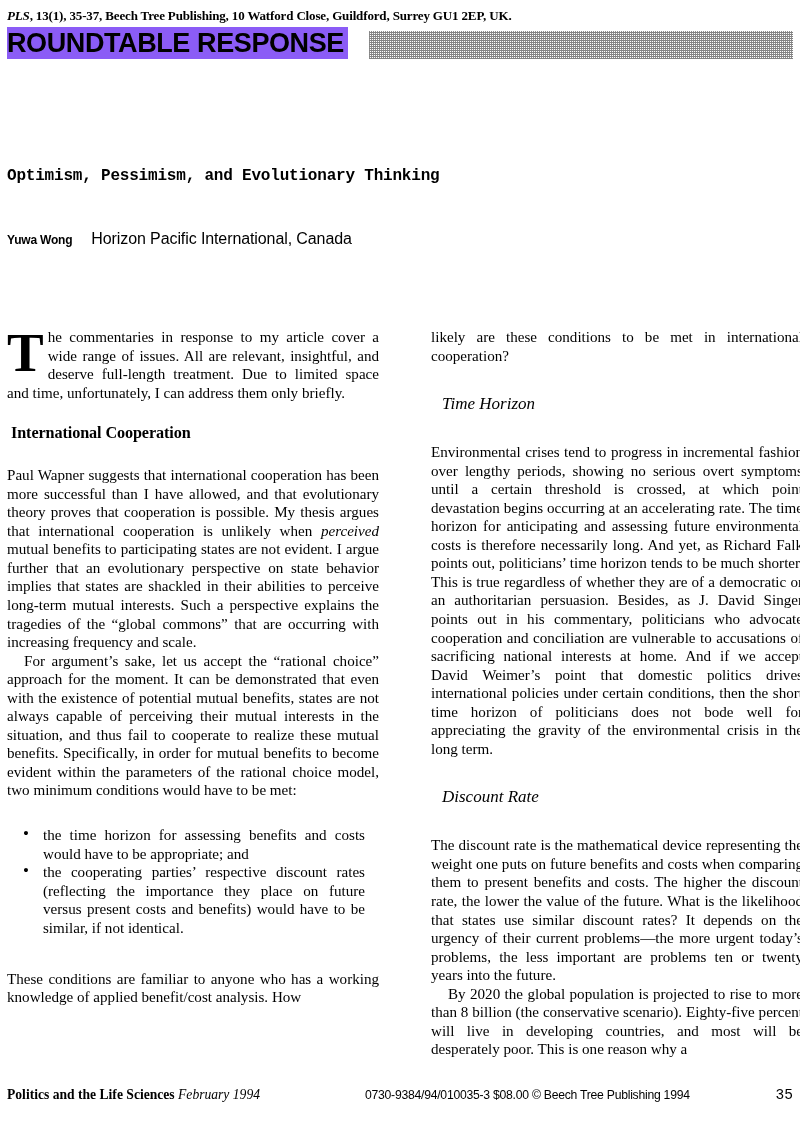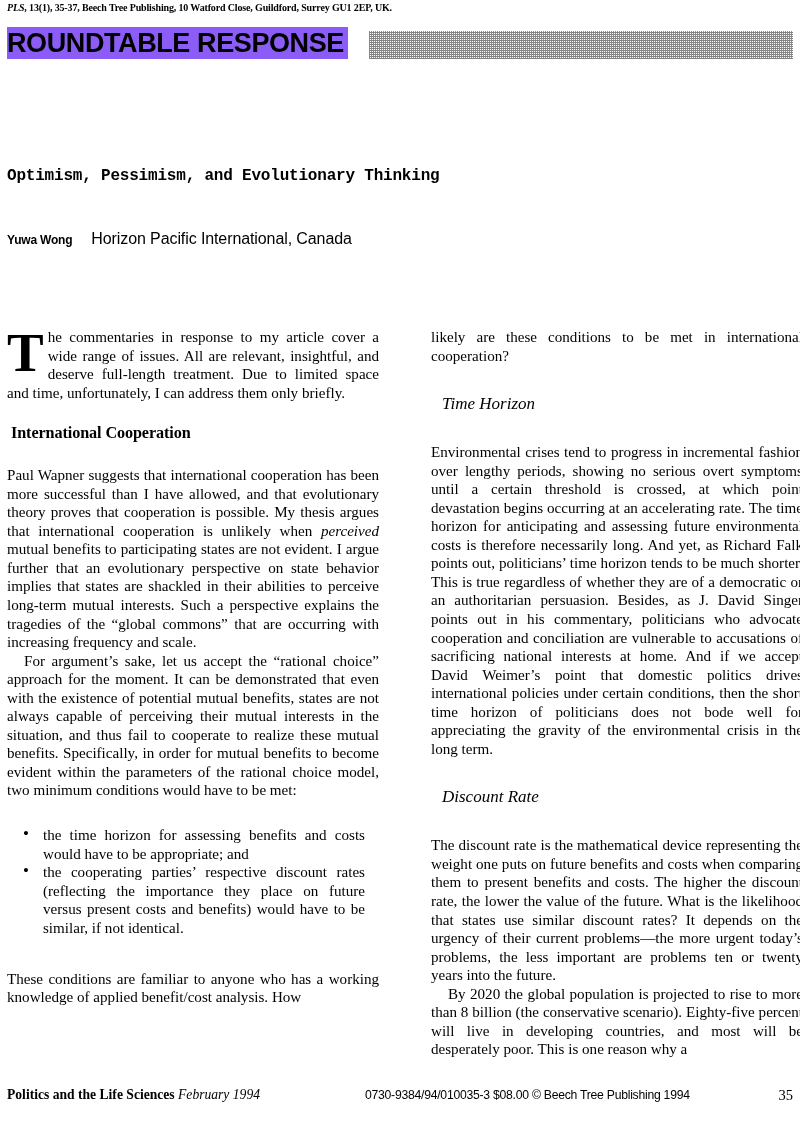--- a/index.html
+++ b/index.html
@@ -18,25 +18,25 @@
 
   .page {
     position: absolute;
     inset: 0;
     padding: 0;
   }
 
   
   .running-head {
     position: absolute;
-    top: 1px;
+    top: 9px;
     left: 7px;
     width: 780px;
     font-family: "Liberation Serif", serif;
-    font-size: 10px;
+    font-size: 13px;
     font-weight: bold;
     letter-spacing: -0.15px;
     white-space: nowrap;
     line-height: 13px;
   }
   .running-head .ital {
     font-style: italic;
   }
 
   
@@ -228,21 +228,21 @@
     font-family: "Liberation Sans", sans-serif;
     font-size: 12.2px;
     letter-spacing: -0.25px;
     white-space: nowrap;
     line-height: 15px;
   }
   .footer-page {
     position: absolute;
     right: 0;
     top: 0;
-    font-family: Liberation Serif, serif;
+    font-family: Liberation Mono, monospace;
     font-size: 14.5px;
     line-height: 16px;
   }
 </style>
 </head>
 <body>
 
 <div class="page">
 
   <div class="running-head"><span class="ital">PLS</span><span>, 13(1), 35-37, Beech Tree Publishing, 10 Watford Close, Guildford, Surrey GU1 2EP, UK.</span></div>

